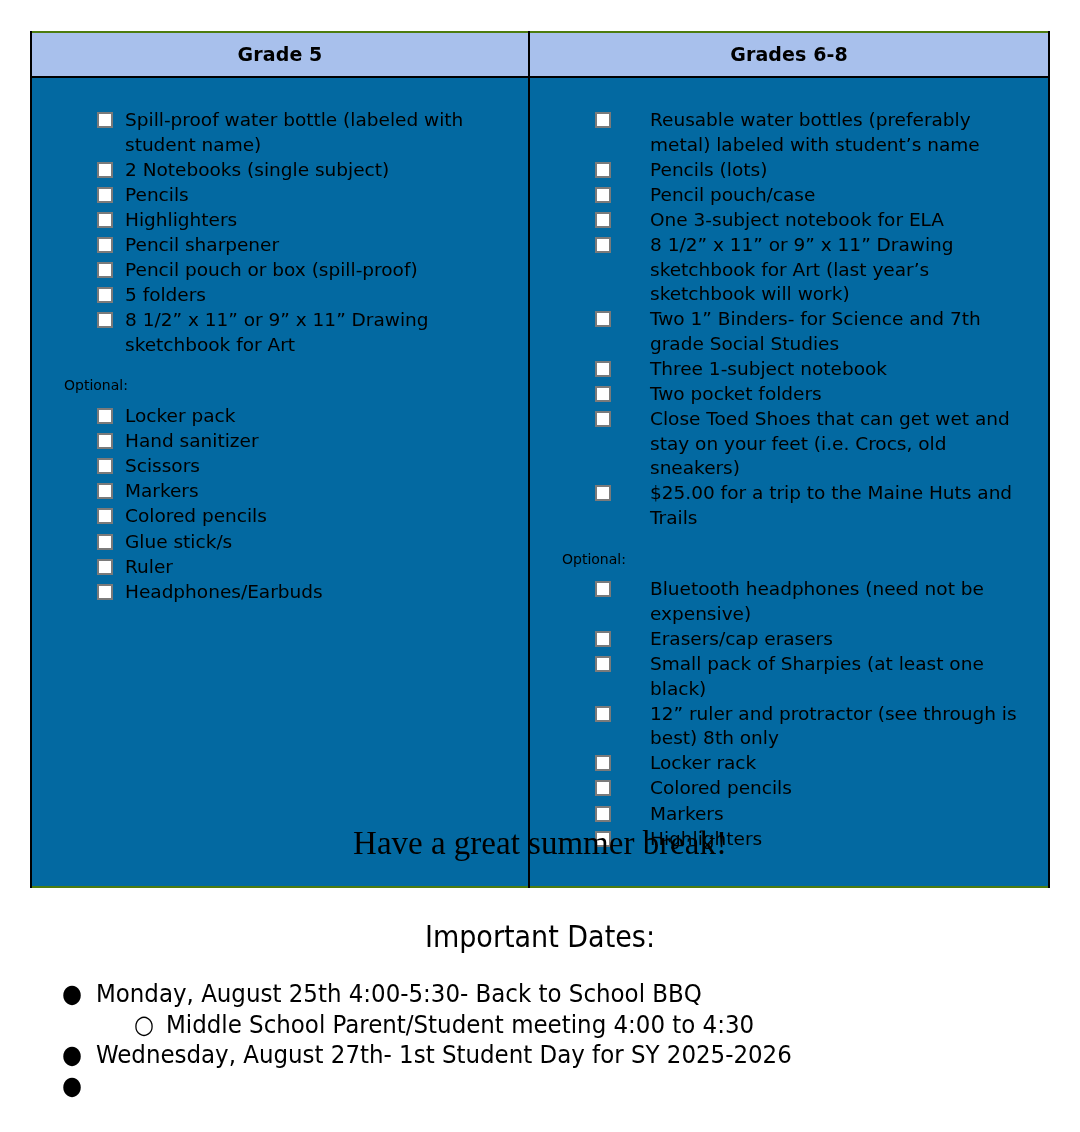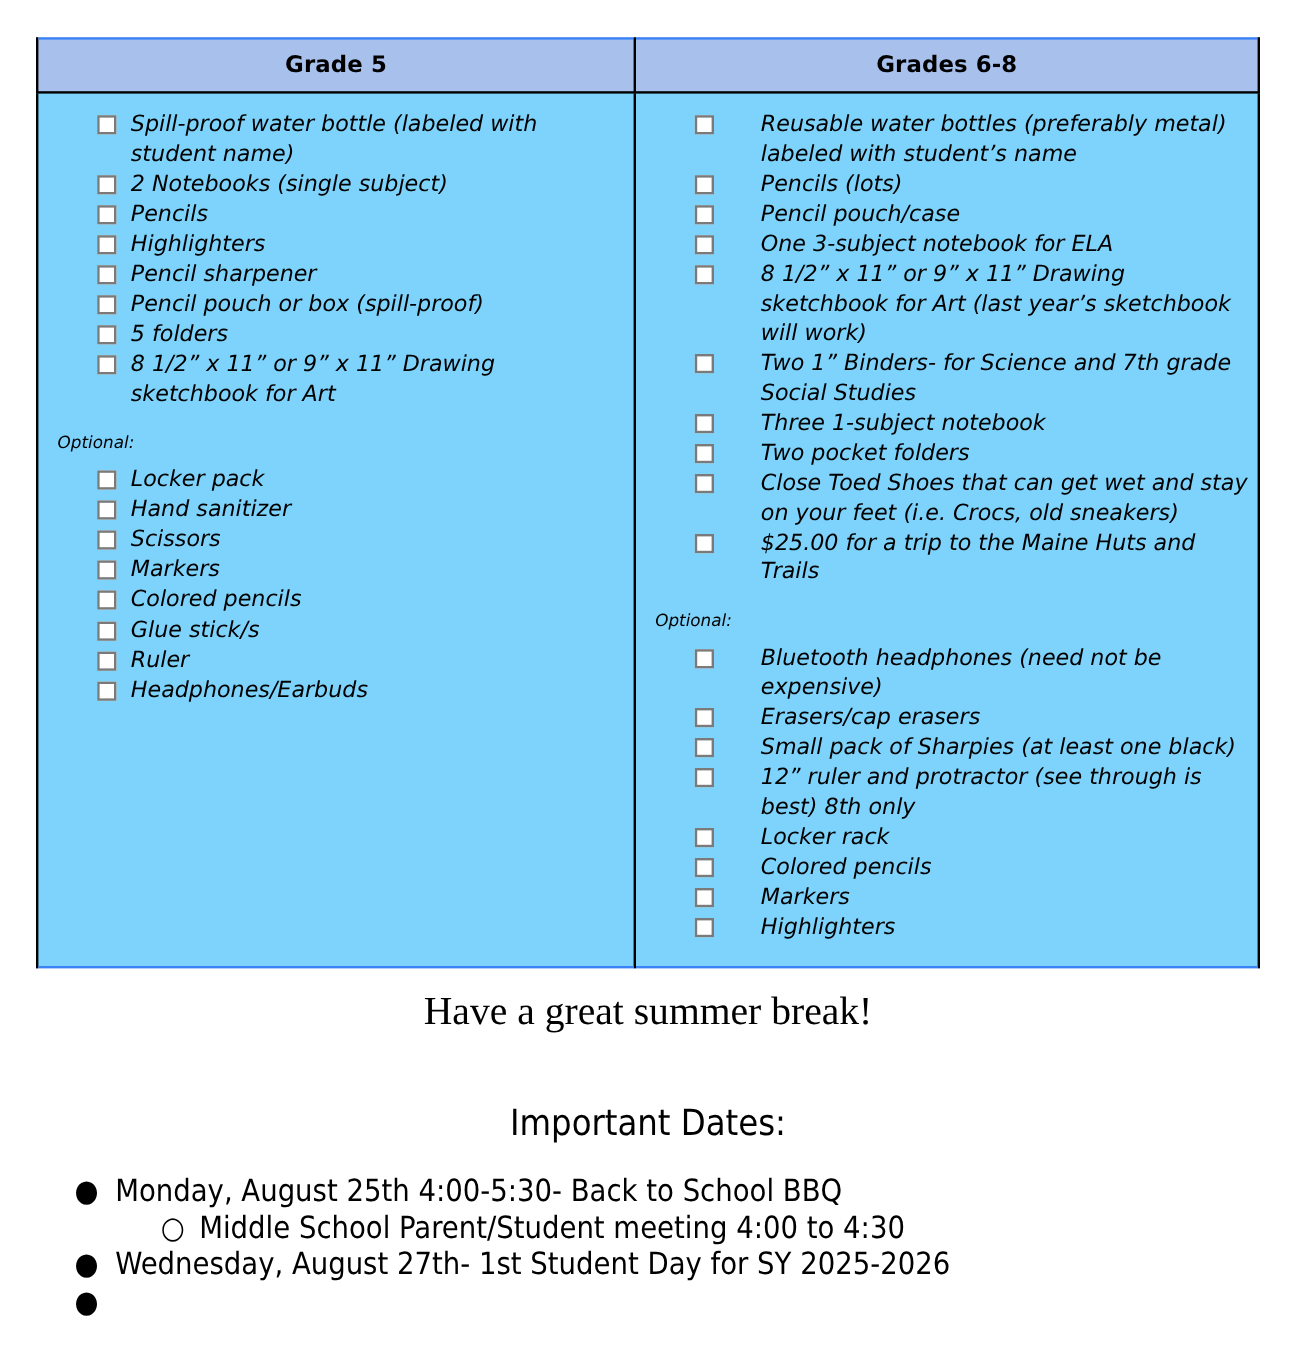--- a/index.html
+++ b/index.html
@@ -18,44 +18,43 @@
 
   
   .supply-table {
     position: absolute;
     left: 30px;
     top: 31px;
     width: 1018px;
     height: 747px;
     border-collapse: collapse;
     table-layout: fixed;
-    border: 2px solid #3b82f6;
+    border: 2px solid #4d7c0f;
     box-sizing: border-box;
   }
   .supply-table col.col-left  { width: 498px; }
   .supply-table col.col-right { width: 520px; }
 
   .supply-table th {
     background: #a8c0ec;
     border: 2px solid #000000;
     border-top: none;
     font-size: 19px;
     font-weight: bold;
     text-align: center;
     padding: 10px 4px 11px 4px;
     font-family: "DejaVu Sans", sans-serif;
     letter-spacing: 0.1px;
   }
   .supply-table td {
     border: 2px solid #000000;
     border-bottom: none;
     vertical-align: top;
-    padding: 0;
-    background: #7dd3fc;
-    font-style: italic;
+    padding: 16px;
+    background: #0369a1;
   }
   .cell-inner {
     padding: 14px 6px 18px 8px;
   }
 
   
   ul.chk-list {
     list-style: none;
     margin: 0;
     padding: 0;

